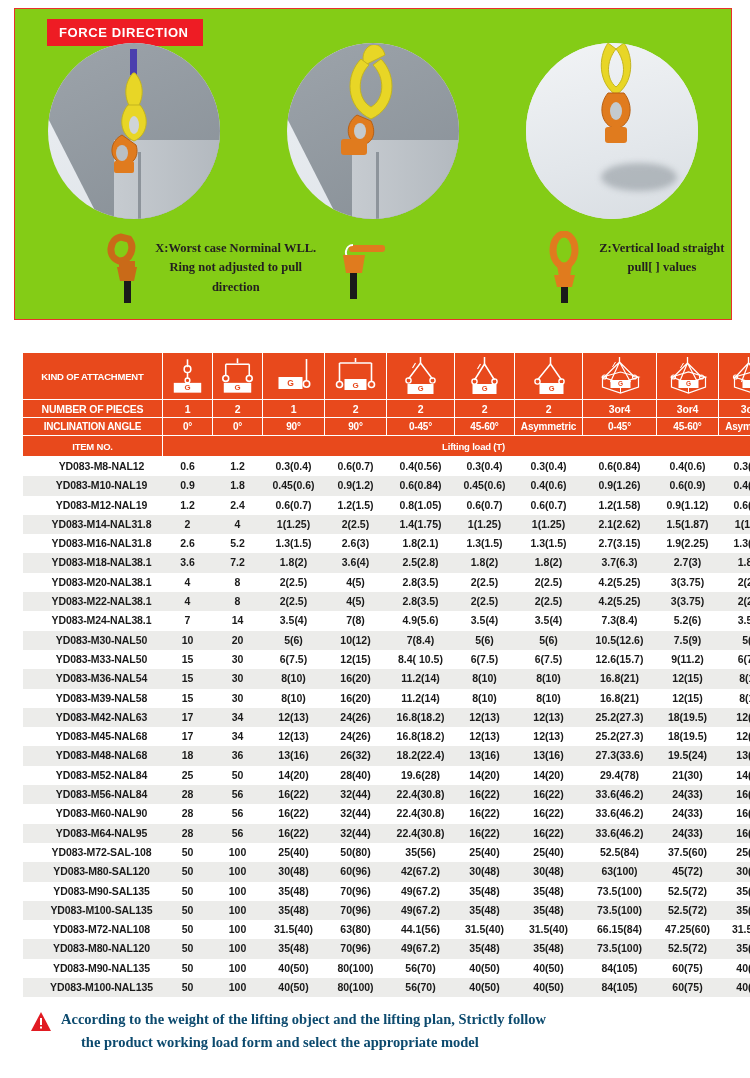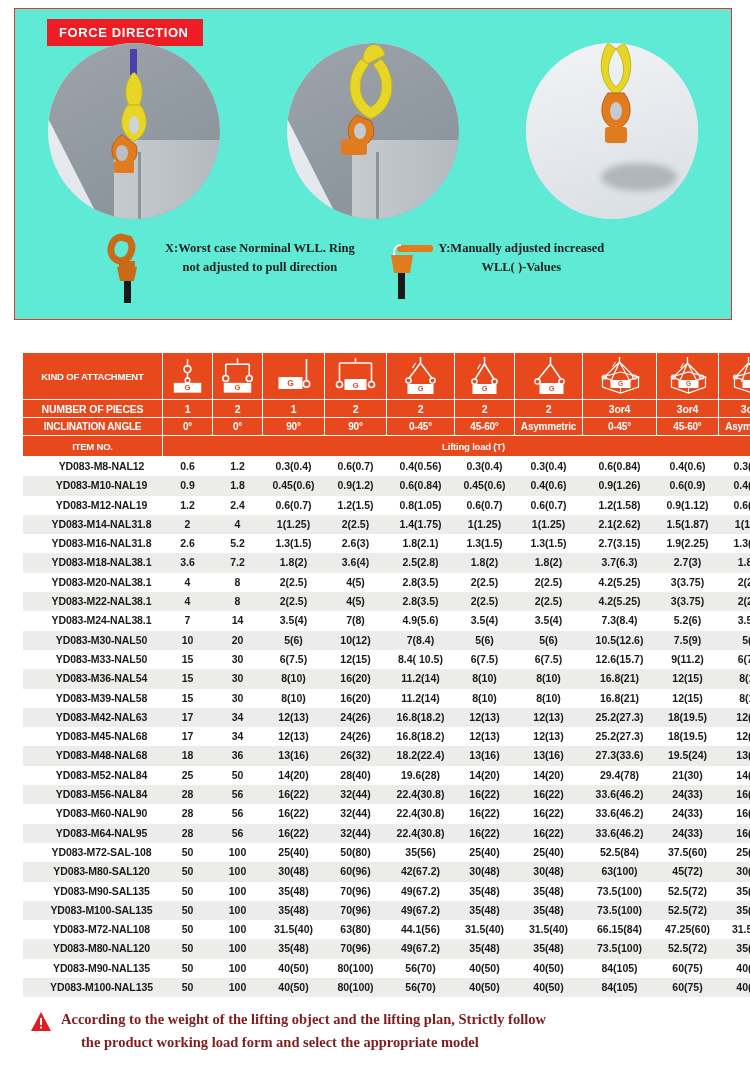--- a/index.html
+++ b/index.html
@@ -7,21 +7,21 @@
     width:750px;height:1078px;background:#ffffff;
     font-family:"Liberation Sans", sans-serif;
     -webkit-font-smoothing:antialiased;
     overflow:hidden;
   }
   .page{position:relative;width:750px;height:1078px;}
 
   
   .force-panel{
     position:absolute;left:14px;top:8px;width:718px;height:312px;
-    border:1px solid #e8312b;box-sizing:border-box;background:#5eead4;
+    border:1px solid #e8312b;box-sizing:border-box;background:#84cc16;
   }
   .force-badge{
     position:absolute;left:32px;top:10px;
     background:#ee1c24;color:#fff;
     font-size:13px;font-weight:bold;letter-spacing:.6px;
     padding:6px 14px 6px 12px;
     font-family:"Liberation Sans", sans-serif;
   }
 
   
@@ -138,21 +138,21 @@
 
   
   .footer{
     position:absolute;left:14px;top:1008px;width:722px;
     display:flex;align-items:flex-start;gap:9px;padding-left:16px;
     box-sizing:border-box;
   }
   .warn-icon{flex:0 0 auto;width:22px;height:22px;margin-top:3px;}
   .footer-text{
     font-family:"Liberation Serif", serif;
-    font-size:14.5px;line-height:1.62;color:#7f1d1d;font-weight:600;
+    font-size:14.5px;line-height:1.62;color:#0c4a6e;font-weight:600;
     max-width:650px;
   }
   .footer-text .l2{display:block;padding-left:20px;font-family:Liberation Serif, serif;}
 </style>
 </head>
 <body>
 
 <div class="page">
 
   <div class="force-panel">
@@ -223,23 +223,33 @@
 
       <div class="cap c2">
         <div class="cap-icon">
           <svg width="52" height="74" viewBox="0 0 52 74">
             <rect x="14" y="14" width="36" height="7" rx="3" fill="#e07b1e"></rect>
             <path d="M18 14 C10 14 8 26 16 28" fill="none" stroke="#fff" stroke-width="2"></path>
             <path d="M8 24 L30 24 L27 42 L11 42 Z" fill="#e07b1e"></path>
             <rect x="15" y="42" width="7" height="26" fill="#1a1a1a"></rect>
           </svg>
         </div>
-        <div class="cap-text">Y:Manually adjusted increased WLL( )-Values</div>
       </div>
 
+      <div class="cap c3">
+        <div class="cap-icon">
+          <svg width="40" height="74" viewBox="0 0 40 74">
+            <ellipse cx="19" cy="19" rx="11" ry="16" fill="none" stroke="#e07b1e" stroke-width="7"></ellipse>
+            <path d="M12 34 L27 34 L25 46 L14 46 Z" fill="#e07b1e"></path>
+            <path d="M9 44 L30 44 L27 56 L12 56 Z" fill="#e07b1e"></path>
+            <rect x="16" y="56" width="7" height="16" fill="#1a1a1a"></rect>
+          </svg>
+        </div>
+        <div class="cap-text">Z:Vertical load straight pull[ ] values</div>
+      </div>
     </div>
   </div>
 
   <div class="tbl-wrap">
     <table class="spec">
       <colgroup>
         <col style="width:140px">
         <col style="width:50px">
           <col style="width:50px">
         <col style="width:62px">

